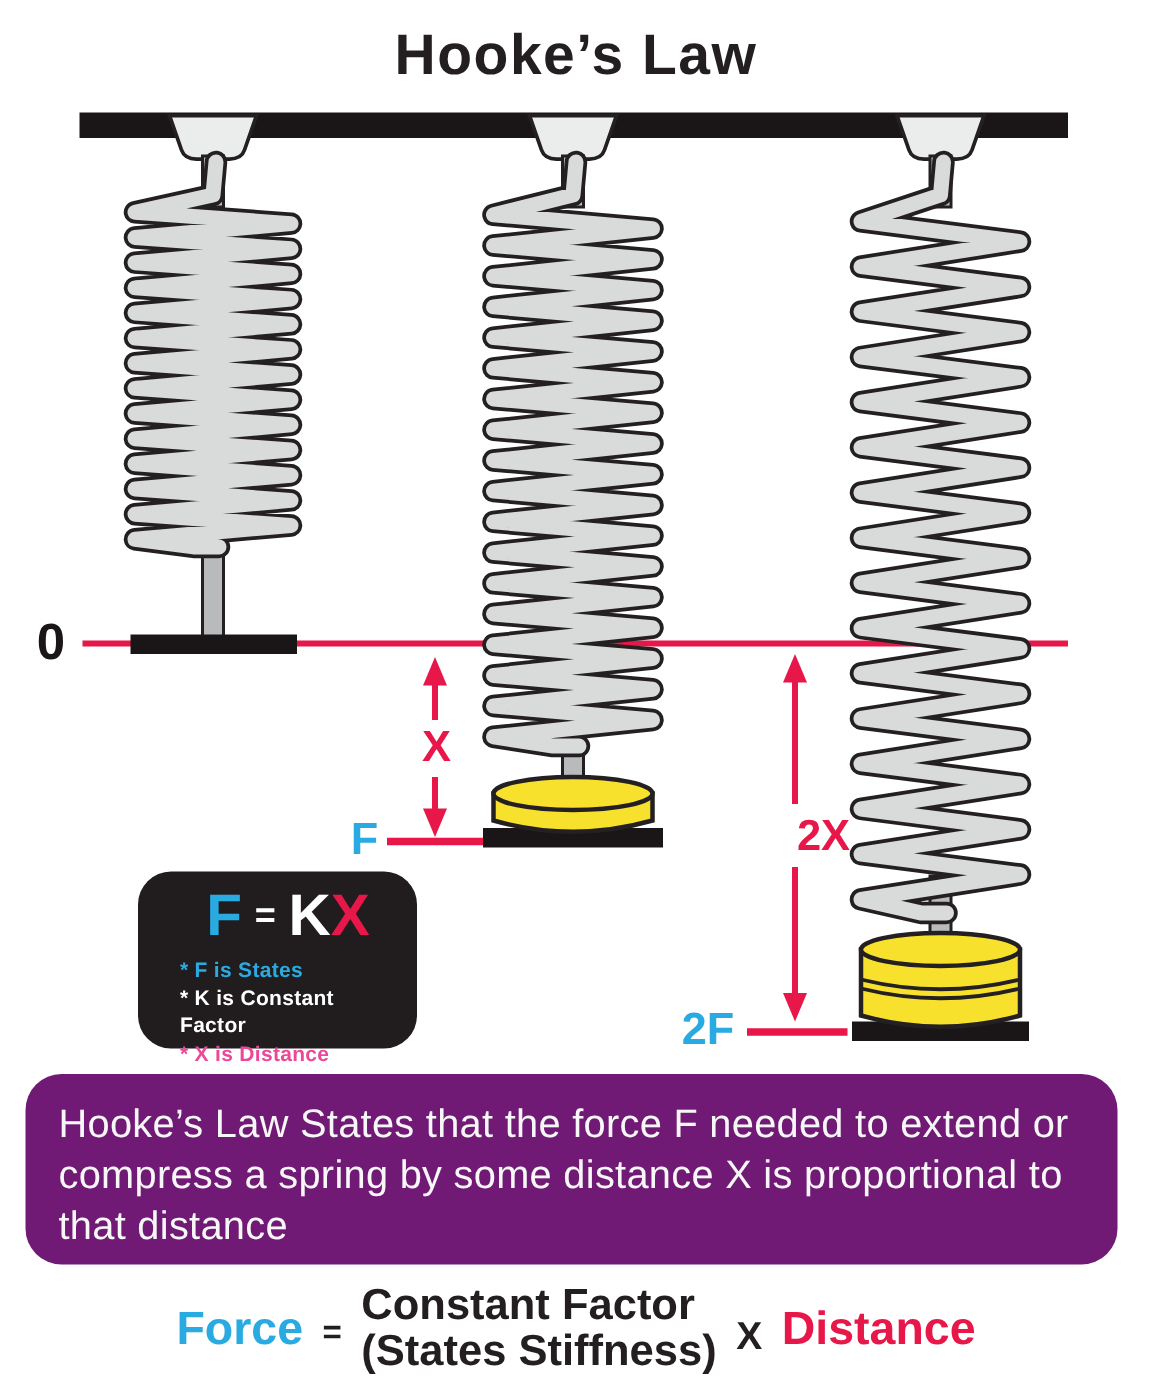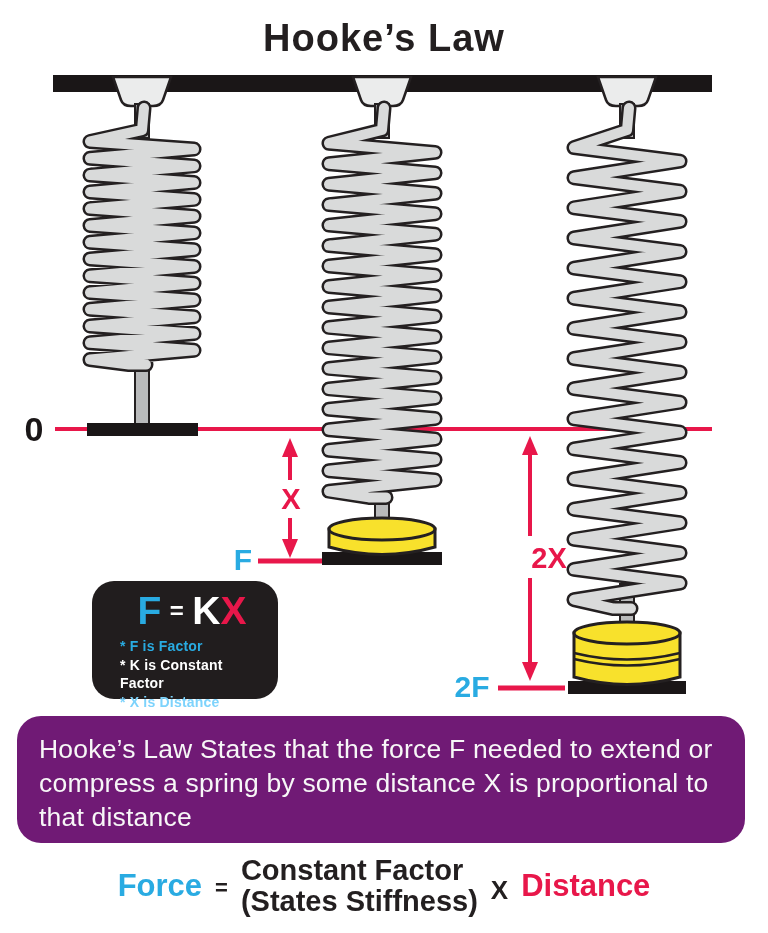--- a/index.html
+++ b/index.html
@@ -107,23 +107,23 @@
   <div class="abs dist-label" style="left: 291px; top: 499px; color: rgb(232, 23, 74);">X</div>
   <div class="abs force-label" style="left: 472px; top: 687px; color: rgb(41, 171, 226);">2F</div>
   <div class="abs dist-label" style="left: 549px; top: 558px; color: rgb(232, 23, 74);">2X</div>
 
   <div class="formula-box">
     <div class="equation">
       <span class="eq-big" style="color: rgb(41, 171, 226);">F</span>
       <span class="eq-equals" style="color: rgb(255, 255, 255);">=</span>
       <span class="eq-big" style="color: rgb(255, 255, 255);">K</span><span class="eq-big" style="color: rgb(232, 23, 74);">X</span>
     </div>
-    <div class="legend-line" style="color: rgb(41, 171, 226);">* F is Factor</div>
+    <div class="legend-line" style="color: rgb(41, 171, 226);">* F is States</div>
     <div class="legend-line" style="color: rgb(255, 255, 255);">* K is Constant Factor</div>
-    <div class="legend-line" style="color: #7dd3fc;">* X is Distance</div>
+    <div class="legend-line" style="color: #ec4899;">* X is Distance</div>
   </div>
 
   <div class="description-box">
     <div class="description-line">Hooke’s Law States that the force F needed to extend or</div>
     <div class="description-line">compress a spring by some distance X is proportional to</div>
     <div class="description-line">that distance</div>
   </div>
 
   <div class="bottom-formula">
     <span class="bf-force" style="color: rgb(41, 171, 226);">Force</span>

